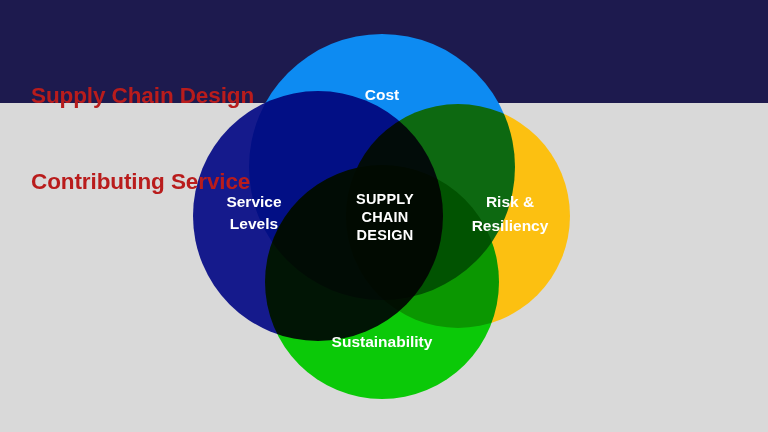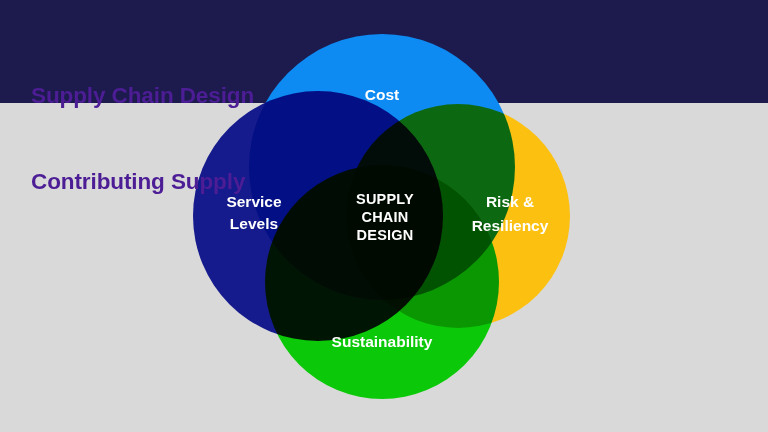--- a/index.html
+++ b/index.html
@@ -28,21 +28,21 @@
     width: 768px;
     height: 103px;
     background: #1d1a4e;
     z-index: 1;
   }
   #page-title {
     position: absolute;
     left: 31px;
     top: 24px;
     z-index: 3;
-    color: #4c1d95;
+    color: #b91c1c;
     font-family: "Liberation Sans", sans-serif;
     font-size: 22.5px;
     font-weight: bold;
     line-height: 1.28;
     letter-spacing: -0.1px;
     white-space: pre;
     pointer-events: none;
   }
   #page-title .tline { display: block; }
 
@@ -124,17 +124,17 @@
 
         <text class="venn-label-center" x="385" y="204" text-anchor="middle">SUPPLY</text>
         <text class="venn-label-center" x="385" y="222" text-anchor="middle">CHAIN</text>
         <text class="venn-label-center" x="385" y="240" text-anchor="middle">DESIGN</text>
       </g>
     </svg>
   </div>
 
   <div id="page-title">
     <span class="tline">Supply Chain Design</span>
-    <span class="tline">Contributing Supply</span>
+    <span class="tline">Contributing Service</span>
   </div>
 
 
 </div>
 
 </body></html>

